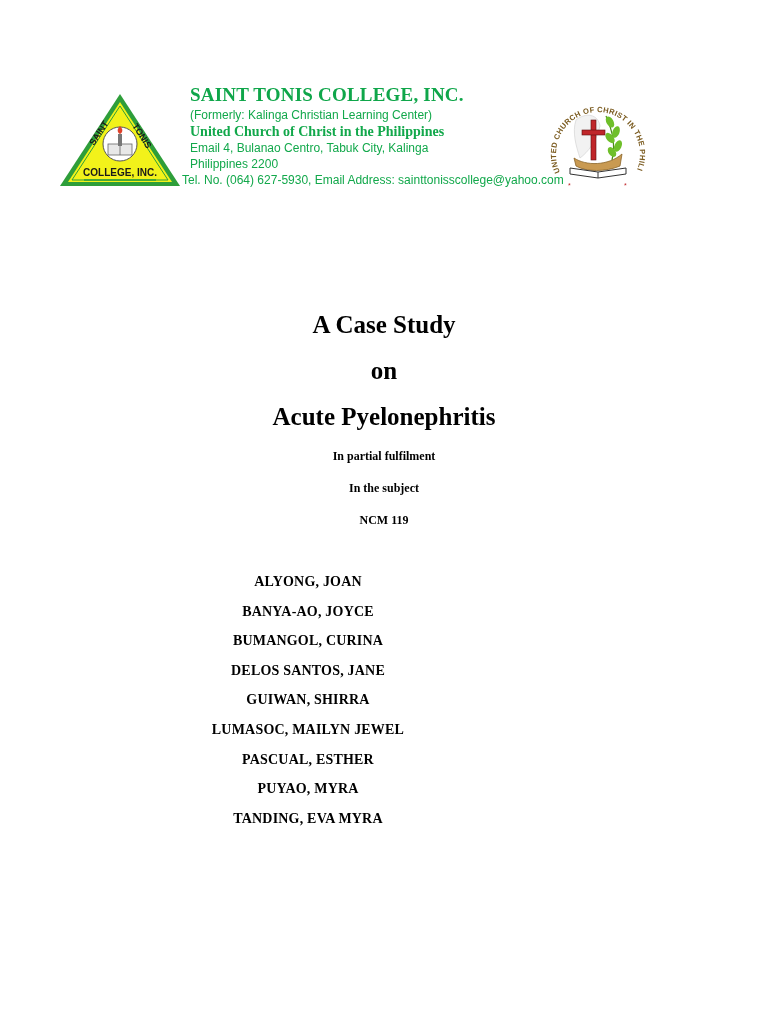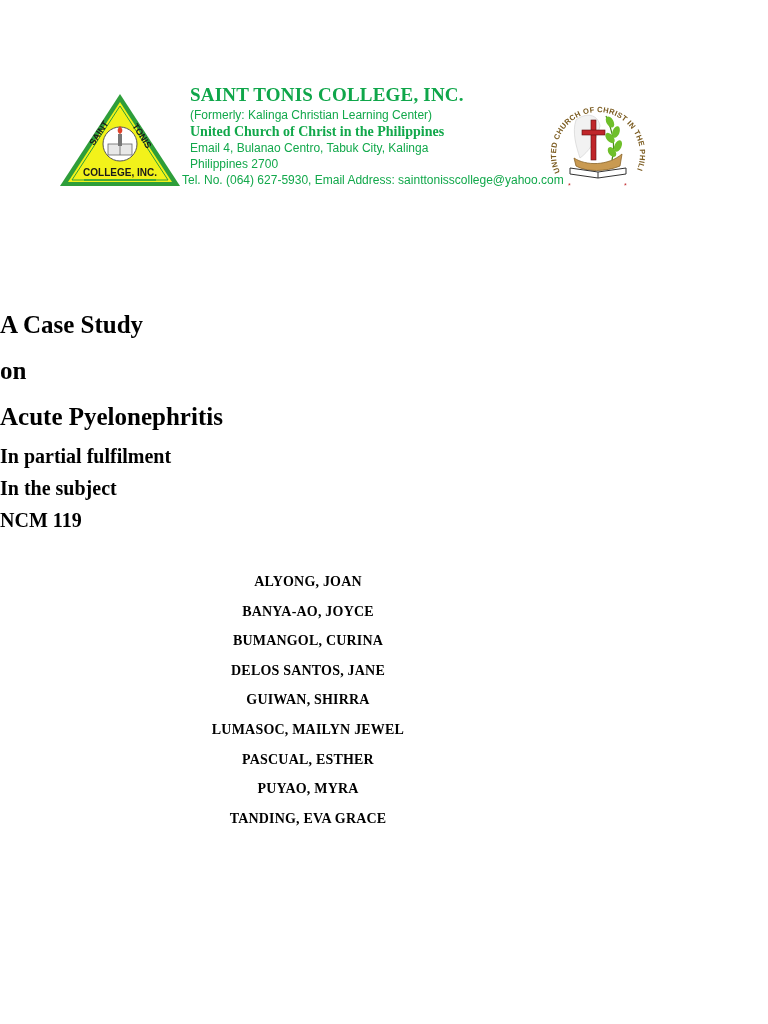--- a/index.html
+++ b/index.html
@@ -74,30 +74,30 @@
       line-height: 16px;
       white-space: nowrap;
       margin-left: -8px;
       margin-right: -18px;
     }
 
     .title-block {
       position: absolute;
       left: 0;
       width: 768px;
-      text-align: left;
+      text-align: center;
       font-family: "Liberation Serif", serif;
       font-weight: bold;
     }
     .title-line {
       font-size: 25px;
       line-height: 46px;
     }
     .sub-line {
-      font-size: 20px;
+      font-size: 12px;
       line-height: 32px;
     }
     .names {
       position: absolute;
       left: 0;
       top: 569px;
       width: 616px;
       text-align: center;
       font-family: "Liberation Serif", serif;
       font-weight: bold;
@@ -129,21 +129,21 @@
       <text x="62" y="84" text-anchor="middle" font-family="Liberation Sans, sans-serif" font-size="10" font-weight="bold" fill="#1a1a1a">COLLEGE, INC.</text>
       <line x1="26" y1="88" x2="98" y2="88" stroke="#2e9e3a" stroke-width="1.5"></line>
     </svg>
   </div>
 
   <div class="org-block">
     <div class="org-name">SAINT TONIS COLLEGE, INC.</div>
     <div class="org-former">(Formerly: Kalinga Christian Learning Center)</div>
     <div class="org-church">United Church of Christ in the Philippines</div>
     <div class="org-line">Email 4, Bulanao Centro, Tabuk City, Kalinga</div>
-    <div class="org-line">Philippines 2700</div>
+    <div class="org-line">Philippines 2200</div>
     <div class="org-contact">Tel. No. (064) 627-5930, Email Address: sainttonisscollege@yahoo.com</div>
   </div>
 
   <div class="logo-right">
     <svg width="104" height="108" viewBox="0 0 104 108">
       <defs>
         <path id="ringPath" d="M14,86 A42,42 0 1,1 90,86"></path>
       </defs>
       <text font-family="Liberation Sans, sans-serif" font-size="7.6" font-weight="bold" fill="#7a5a1e" letter-spacing="0.3">
         <textPath href="#ringPath">UNITED CHURCH OF CHRIST IN THE PHILIPPINES</textPath>
@@ -180,14 +180,14 @@
 
 <div class="names">
   <div class="name">ALYONG, JOAN</div>
   <div class="name">BANYA-AO, JOYCE</div>
   <div class="name">BUMANGOL, CURINA</div>
   <div class="name">DELOS SANTOS, JANE</div>
   <div class="name">GUIWAN, SHIRRA</div>
   <div class="name">LUMASOC, MAILYN JEWEL</div>
   <div class="name">PASCUAL, ESTHER</div>
   <div class="name">PUYAO, MYRA</div>
-  <div class="name">TANDING, EVA GRACE</div>
+  <div class="name">TANDING, EVA MYRA</div>
 </div>
 
 </body></html>

